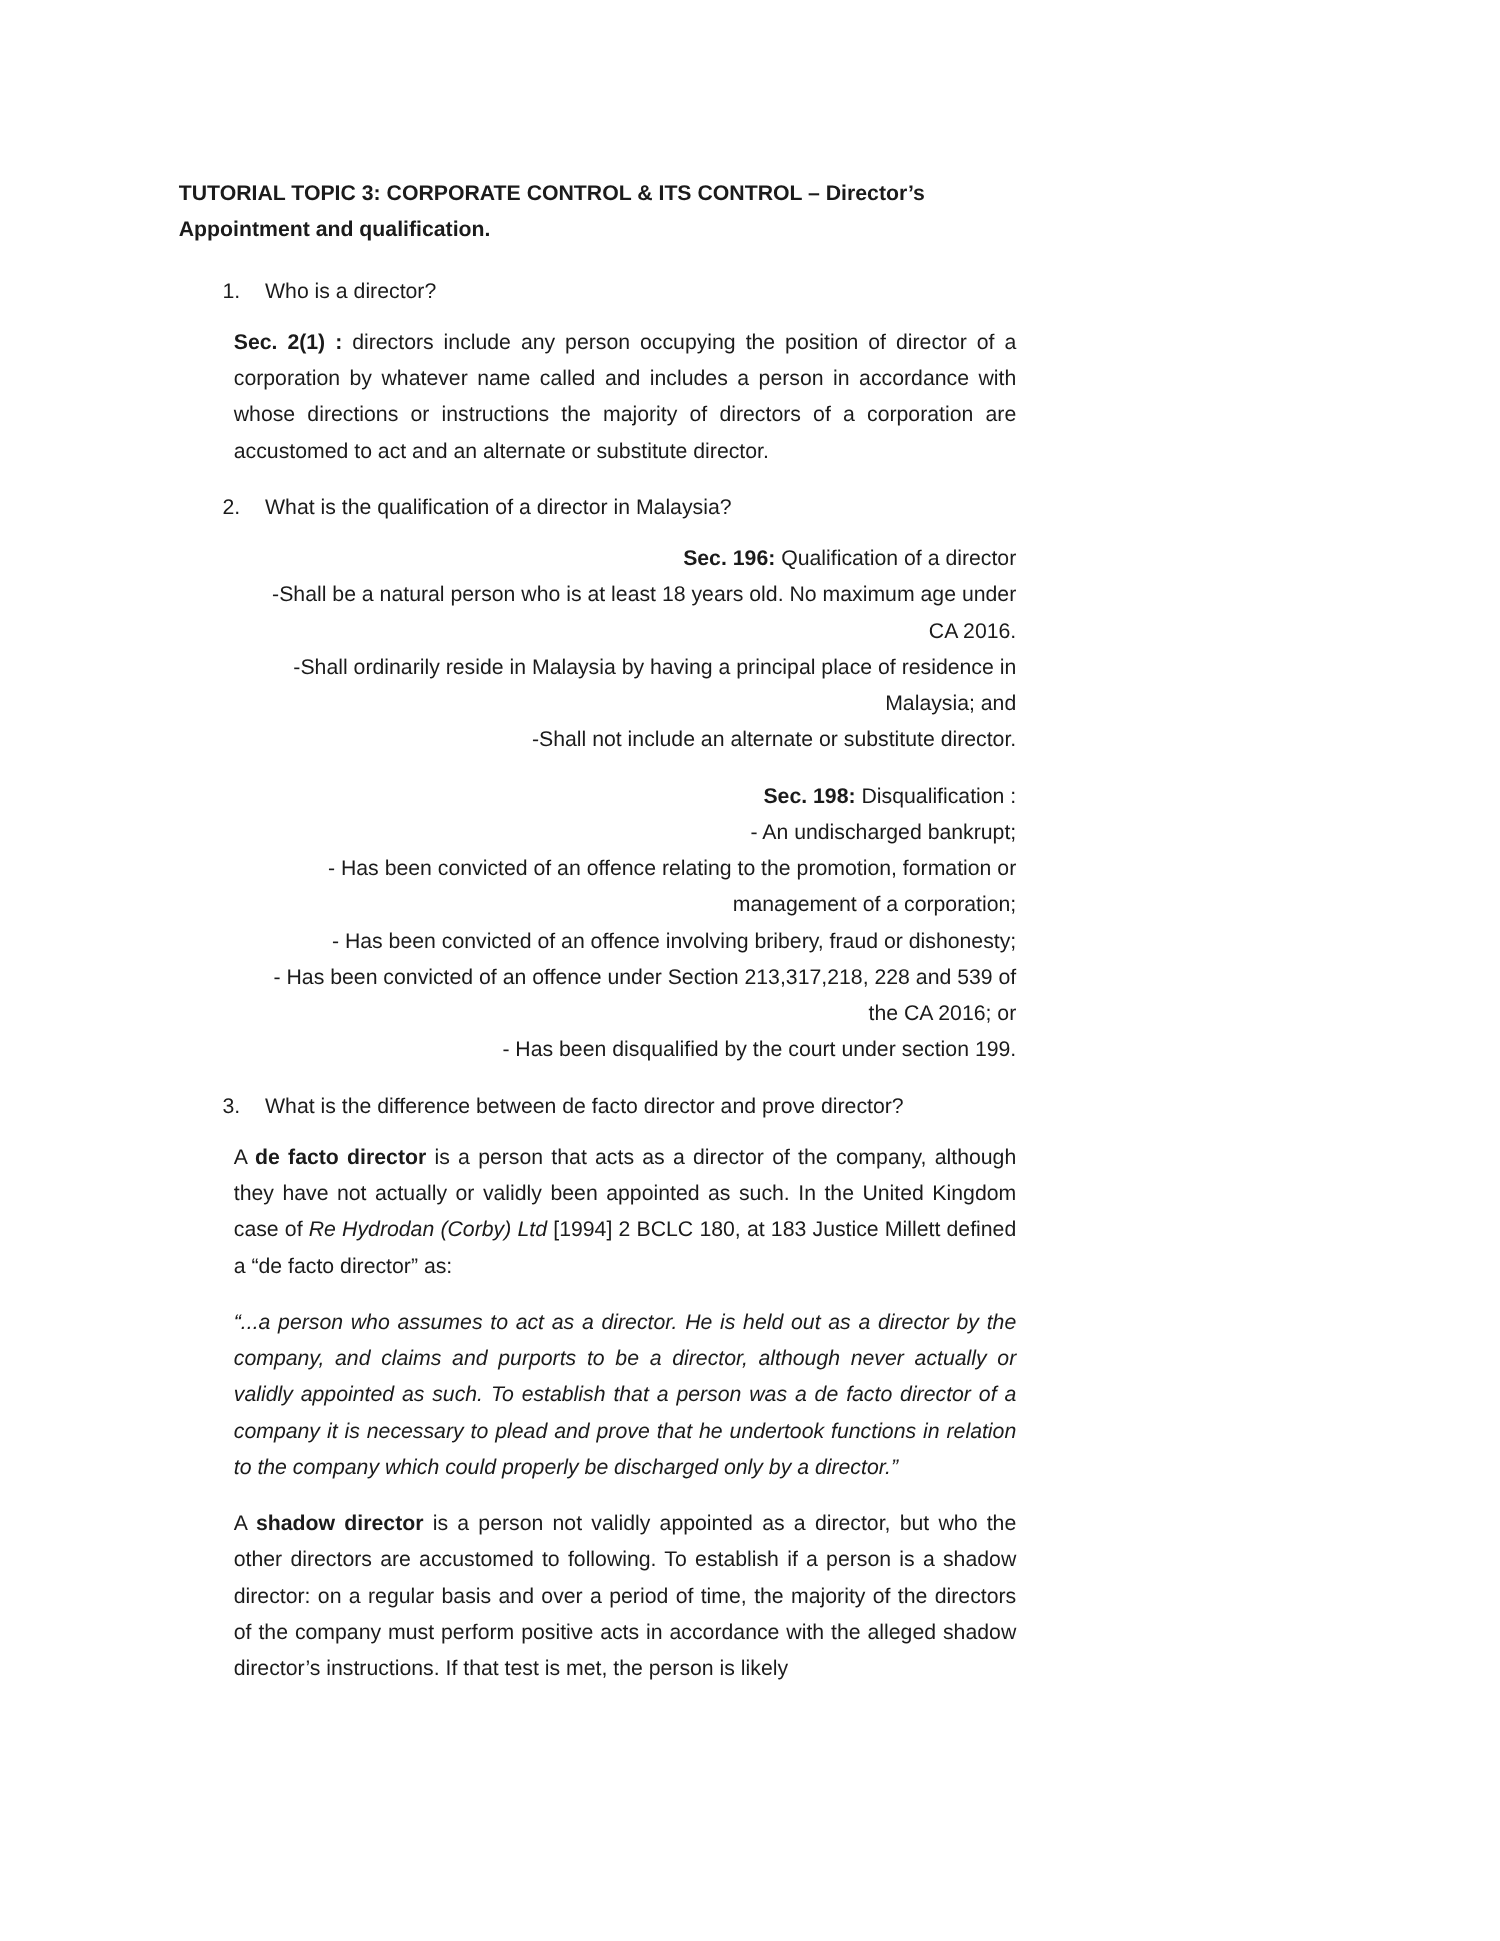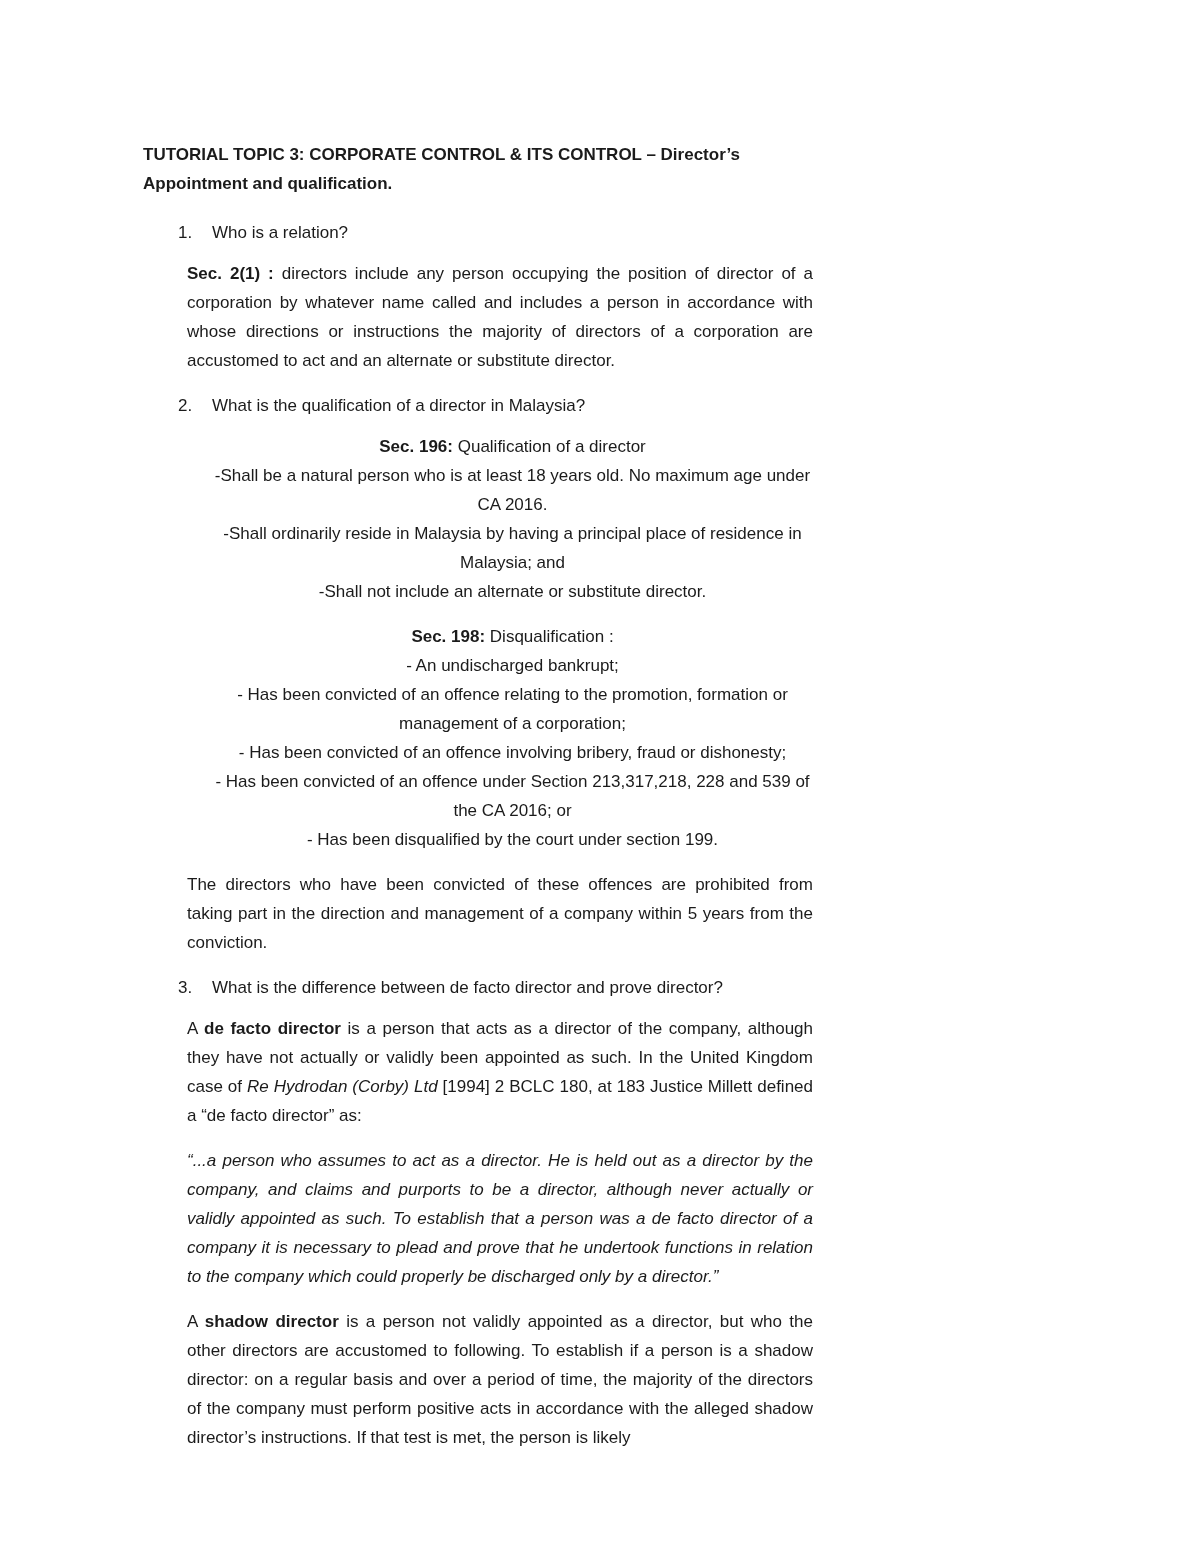--- a/index.html
+++ b/index.html
@@ -37,21 +37,21 @@
   }
   .para {
     margin: 0 0 16px 69px;
   }
   .para.align-justify {
     text-align: justify;
     text-justify: inter-word;
     margin-left: 44px;
   }
   .para.align-left {
-    text-align: center;
+    text-align: right;
   }
   .para.block-italic {
     font-style: italic;
   }
   .gap-before {
     margin-top: 12px;
   }
   .run-bold {
     font-weight: bold;
   }
@@ -60,30 +60,29 @@
   }
 </style>
 </head>
 <body>
 
 <div class="page">
   <p class="doc-title">TUTORIAL TOPIC 3: CORPORATE CONTROL &amp; ITS CONTROL – Director’s Appointment and qualification.</p>
   <div>
       <div class="list-item">
         <span class="list-number">1.</span>
-        <span class="list-text"><span>Who is a relation?</span></span>
+        <span class="list-text"><span>Who is a director?</span></span>
       </div>
       <p class="para align-justify"><span class="run-bold">Sec. 2(1) : </span><span>directors include any person occupying the position of director of a corporation by whatever name called and includes a person in accordance with whose directions or instructions the majority of directors of a corporation are accustomed to act and an alternate or substitute director.</span></p>
       <div class="list-item">
         <span class="list-number">2.</span>
         <span class="list-text"><span>What is the qualification of a director in Malaysia?</span></span>
       </div>
       <p class="para align-left"><span class="run-bold">Sec. 196:</span><span> Qualification of a director</span><br><span>-Shall be a natural person who is at least 18 years old. No maximum age under CA 2016.</span><br><span>-Shall ordinarily reside in Malaysia by having a principal place of residence in Malaysia; and</span><br><span>-Shall not include an alternate or substitute director.</span></p>
       <p class="para align-left gap-before"><span class="run-bold">Sec. 198:</span><span> Disqualification :</span><br><span>- An undischarged bankrupt;</span><br><span>- Has been convicted of an offence relating to the promotion, formation or management of a corporation;</span><br><span>- Has been convicted of an offence involving bribery, fraud or dishonesty;</span><br><span>- Has been convicted of an offence under Section 213,317,218, 228 and 539 of the CA 2016; or</span><br><span>- Has been disqualified by the court under section 199.</span></p>
-      <p class="para align-justify gap-before"><span>The directors who have been convicted of these offences are prohibited from taking part in the direction and management of a company within 5 years from the conviction.</span></p>
       <div class="list-item gap-before">
         <span class="list-number">3.</span>
         <span class="list-text"><span>What is the difference between de facto director and prove director?</span></span>
       </div>
       <p class="para align-justify"><span>A </span><span class="run-bold">de facto director</span><span> is a person that acts as a director of the company, although they have not actually or validly been appointed as such. In the United Kingdom case of </span><span class="run-italic">Re Hydrodan (Corby) Ltd</span><span> [1994] 2 BCLC 180, at 183 Justice Millett defined a “de facto director” as:</span></p>
       <p class="para align-justify block-italic"><span>“...a person who assumes to act as a director. He is held out as a director by the company, and claims and purports to be a director, although never actually or validly appointed as such. To establish that a person was a de facto director of a company it is necessary to plead and prove that he undertook functions in relation to the company which could properly be discharged only by a director.”</span></p>
       <p class="para align-justify"><span>A </span><span class="run-bold">shadow director</span><span> is a person not validly appointed as a director, but who the other directors are accustomed to following. To establish if a person is a shadow director: on a regular basis and over a period of time, the majority of the directors of the company must perform positive acts in accordance with the alleged shadow director’s instructions. If that test is met, the person is likely</span></p>
     </div>
 </div>
 

